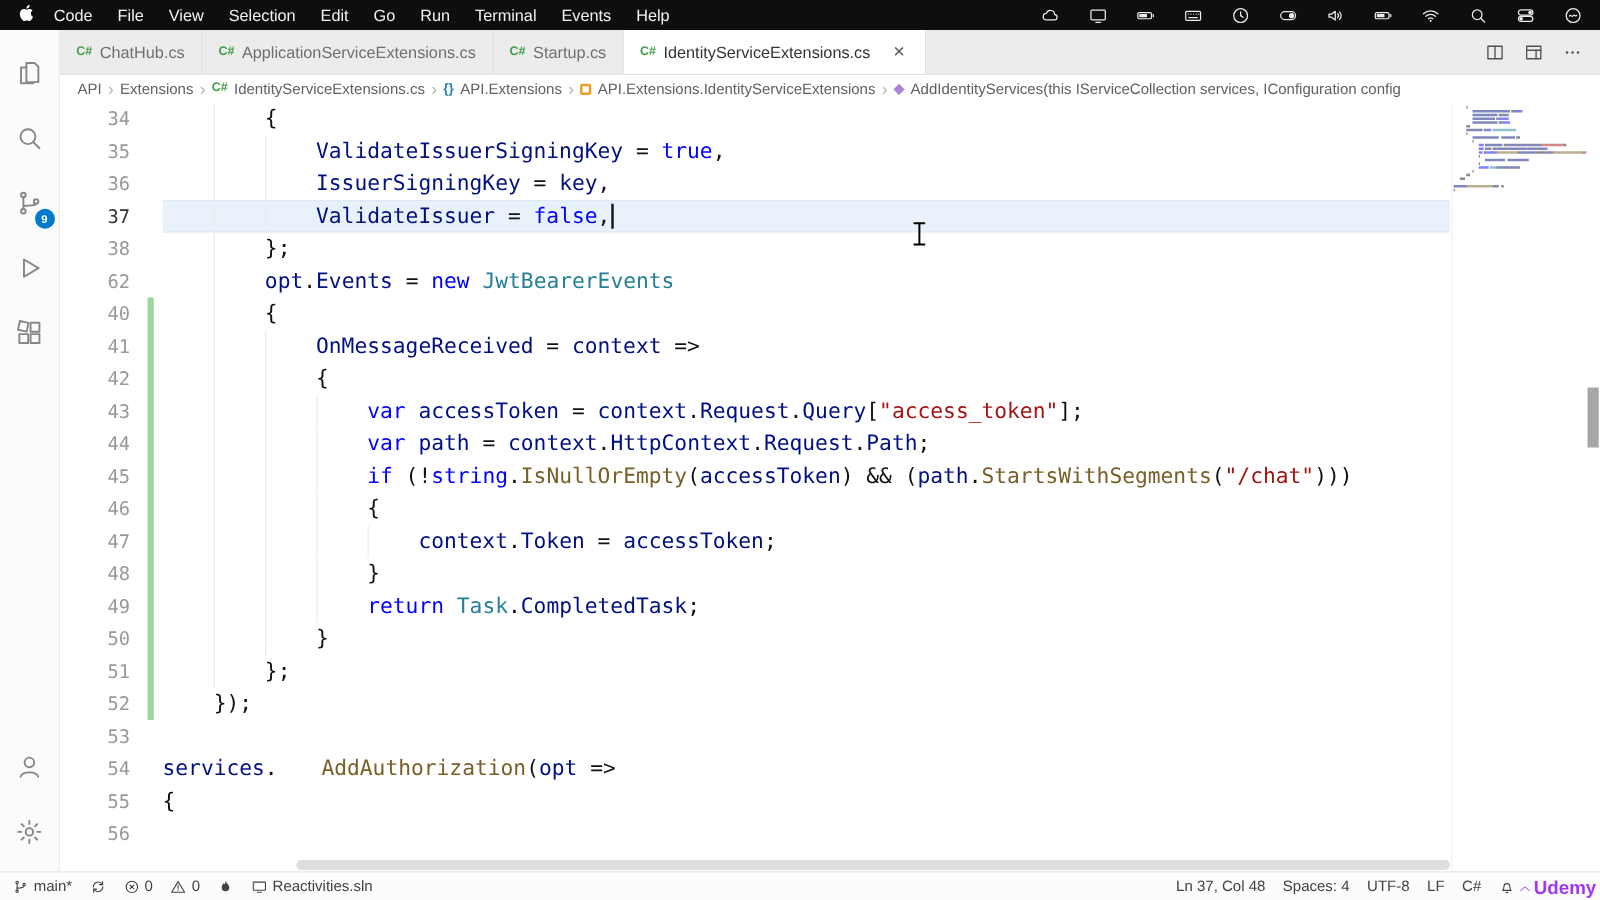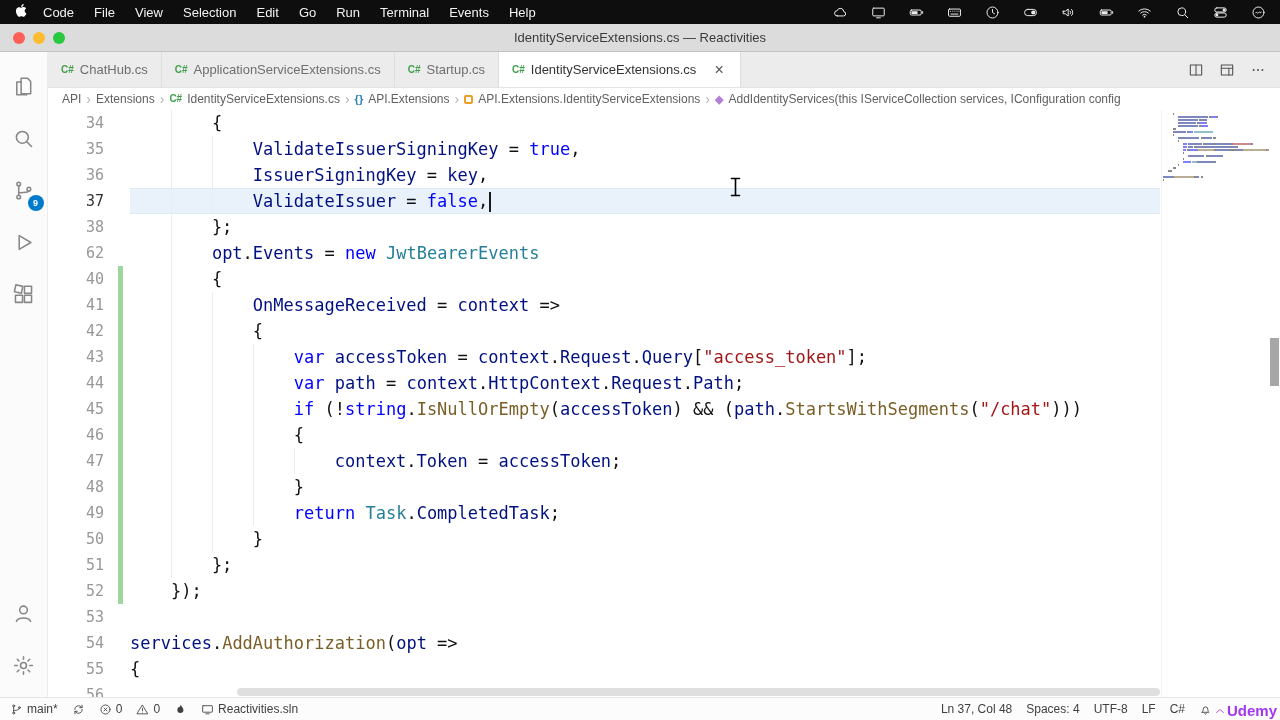--- a/index.html
+++ b/index.html
@@ -175,28 +175,20 @@
         <span class="icon svg-ic">
           <svg viewBox="0 0 24 24">
             <circle cx="12" cy="12" r="8.8"></circle>
             <path d="M7.4 12.6c1.5-3 3 2.4 4.6-.4s3.1 2.2 4.6-.6"></path>
           </svg>
         </span>
       </span>
   </div>
 
   <div class="window">
-    <div class="titlebar">
-      <div class="traffic">
-        <span class="tl red"></span>
-        <span class="tl yellow"></span>
-        <span class="tl green"></span>
-      </div>
-      <div class="title">IdentityServiceExtensions.cs — Reactivities</div>
-    </div>
 
     <div class="workbench">
       <div class="activitybar">
         <div id="activity-top">
             <div class="activity-item">
               <svg viewBox="0 0 24 24">
                 <path d="M9.5 3.5h6.8l3.2 3.2v12.8H9.5z"></path>
                 <path d="M9.5 7.3H5v13.2h10.3"></path>
               </svg>
             </div>
@@ -359,21 +351,21 @@
               <div class="code-line"><span class="indent-guide" style="left: 4ch;"></span><span class="indent-guide" style="left: 8ch;"></span><span class="indent-guide" style="left: 12ch;"></span><span style="color: rgb(17, 17, 17);">                </span><span style="color: rgb(0, 0, 255);">var</span><span style="color: rgb(17, 17, 17);"> </span><span style="color: rgb(0, 16, 128);">path</span><span style="color: rgb(17, 17, 17);"> = </span><span style="color: rgb(0, 16, 128);">context</span><span style="color: rgb(17, 17, 17);">.</span><span style="color: rgb(0, 16, 128);">HttpContext</span><span style="color: rgb(17, 17, 17);">.</span><span style="color: rgb(0, 16, 128);">Request</span><span style="color: rgb(17, 17, 17);">.</span><span style="color: rgb(0, 16, 128);">Path</span><span style="color: rgb(17, 17, 17);">;</span></div>
               <div class="code-line"><span class="indent-guide" style="left: 4ch;"></span><span class="indent-guide" style="left: 8ch;"></span><span class="indent-guide" style="left: 12ch;"></span><span style="color: rgb(17, 17, 17);">                </span><span style="color: rgb(0, 0, 255);">if</span><span style="color: rgb(17, 17, 17);"> (!</span><span style="color: rgb(0, 0, 255);">string</span><span style="color: rgb(17, 17, 17);">.</span><span style="color: rgb(121, 94, 38);">IsNullOrEmpty</span><span style="color: rgb(17, 17, 17);">(</span><span style="color: rgb(0, 16, 128);">accessToken</span><span style="color: rgb(17, 17, 17);">) &amp;&amp; (</span><span style="color: rgb(0, 16, 128);">path</span><span style="color: rgb(17, 17, 17);">.</span><span style="color: rgb(121, 94, 38);">StartsWithSegments</span><span style="color: rgb(17, 17, 17);">(</span><span style="color: rgb(163, 21, 21);">"/chat"</span><span style="color: rgb(17, 17, 17);">)))</span></div>
               <div class="code-line"><span class="indent-guide" style="left: 4ch;"></span><span class="indent-guide" style="left: 8ch;"></span><span class="indent-guide" style="left: 12ch;"></span><span style="color: rgb(17, 17, 17);">                {</span></div>
               <div class="code-line"><span class="indent-guide" style="left: 4ch;"></span><span class="indent-guide" style="left: 8ch;"></span><span class="indent-guide" style="left: 12ch;"></span><span class="indent-guide" style="left: 16ch;"></span><span style="color: rgb(17, 17, 17);">                    </span><span style="color: rgb(0, 16, 128);">context</span><span style="color: rgb(17, 17, 17);">.</span><span style="color: rgb(0, 16, 128);">Token</span><span style="color: rgb(17, 17, 17);"> = </span><span style="color: rgb(0, 16, 128);">accessToken</span><span style="color: rgb(17, 17, 17);">;</span></div>
               <div class="code-line"><span class="indent-guide" style="left: 4ch;"></span><span class="indent-guide" style="left: 8ch;"></span><span class="indent-guide" style="left: 12ch;"></span><span style="color: rgb(17, 17, 17);">                }</span></div>
               <div class="code-line"><span class="indent-guide" style="left: 4ch;"></span><span class="indent-guide" style="left: 8ch;"></span><span class="indent-guide" style="left: 12ch;"></span><span style="color: rgb(17, 17, 17);">                </span><span style="color: rgb(0, 0, 255);">return</span><span style="color: rgb(17, 17, 17);"> </span><span style="color: rgb(38, 127, 153);">Task</span><span style="color: rgb(17, 17, 17);">.</span><span style="color: rgb(0, 16, 128);">CompletedTask</span><span style="color: rgb(17, 17, 17);">;</span></div>
               <div class="code-line"><span class="indent-guide" style="left: 4ch;"></span><span class="indent-guide" style="left: 8ch;"></span><span style="color: rgb(17, 17, 17);">            }</span></div>
               <div class="code-line"><span class="indent-guide" style="left: 4ch;"></span><span style="color: rgb(17, 17, 17);">        };</span></div>
               <div class="code-line"><span style="color: rgb(17, 17, 17);">    });</span></div>
               <div class="code-line"><span style="color: rgb(17, 17, 17);"></span></div>
-              <div class="code-line"><span style="color: rgb(0, 16, 128);">services</span><span style="color: rgb(17, 17, 17);">.</span><span style="color: rgb(121, 94, 38);">AddAuthorization</span><span style="color: rgb(17, 17, 17);">(</span><span style="color: rgb(0, 16, 128);">opt</span><span style="color: rgb(17, 17, 17);"> =&gt;</span></div>
+              <div class="code-line"><span style="color: rgb(0, 16, 128);">services</span><span style="color: rgb(17, 17, 17);">.</span><span style="color: rgb(121, 94, 38); margin-left: 35px;">AddAuthorization</span><span style="color: rgb(17, 17, 17);">(</span><span style="color: rgb(0, 16, 128);">opt</span><span style="color: rgb(17, 17, 17);"> =&gt;</span></div>
               <div class="code-line"><span style="color: rgb(17, 17, 17);">{</span></div>
             </div>
           <div id="minimap">
               <div class="mm-row"><span style="width: 10px;"></span><span style="width: 1.25px; background: rgb(17, 17, 17); opacity: 0.5;"></span></div>
               <div class="mm-row"><span style="width: 15px;"></span><span style="width: 30px; background: rgb(0, 16, 128); opacity: 0.5;"></span><span style="width: 1.25px;"></span><span style="width: 2.5px; background: rgb(17, 17, 17); opacity: 0.5;"></span><span style="width: 5px; background: rgb(0, 0, 255); opacity: 0.5;"></span><span style="width: 1.25px; background: rgb(17, 17, 17); opacity: 0.5;"></span></div>
               <div class="mm-row"><span style="width: 15px;"></span><span style="width: 20px; background: rgb(0, 16, 128); opacity: 0.5;"></span><span style="width: 1.25px;"></span><span style="width: 2.5px; background: rgb(17, 17, 17); opacity: 0.5;"></span><span style="width: 3.75px; background: rgb(0, 16, 128); opacity: 0.5;"></span><span style="width: 1.25px; background: rgb(17, 17, 17); opacity: 0.5;"></span></div>
               <div class="mm-row"><span style="width: 15px;"></span><span style="width: 17.5px; background: rgb(0, 16, 128); opacity: 0.5;"></span><span style="width: 1.25px;"></span><span style="width: 2.5px; background: rgb(17, 17, 17); opacity: 0.5;"></span><span style="width: 6.25px; background: rgb(0, 0, 255); opacity: 0.5;"></span><span style="width: 1.25px; background: rgb(17, 17, 17); opacity: 0.5;"></span></div>
               <div class="mm-row"><span style="width: 15px;"></span><span style="width: 20px; background: rgb(0, 16, 128); opacity: 0.5;"></span><span style="width: 1.25px;"></span><span style="width: 2.5px; background: rgb(17, 17, 17); opacity: 0.5;"></span><span style="width: 6.25px; background: rgb(0, 0, 255); opacity: 0.5;"></span></div>
               <div class="mm-row"><span style="width: 10px;"></span><span style="width: 2.5px; background: rgb(17, 17, 17); opacity: 0.5;"></span></div>
               <div class="mm-row"><span style="width: 10px;"></span><span style="width: 3.75px; background: rgb(0, 16, 128); opacity: 0.5;"></span><span style="width: 1.25px; background: rgb(17, 17, 17); opacity: 0.5;"></span><span style="width: 7.5px; background: rgb(0, 16, 128); opacity: 0.5;"></span><span style="width: 1.25px;"></span><span style="width: 2.5px; background: rgb(17, 17, 17); opacity: 0.5;"></span><span style="width: 3.75px; background: rgb(0, 0, 255); opacity: 0.5;"></span><span style="width: 1.25px;"></span><span style="width: 18.75px; background: rgb(38, 127, 153); opacity: 0.5;"></span></div>

